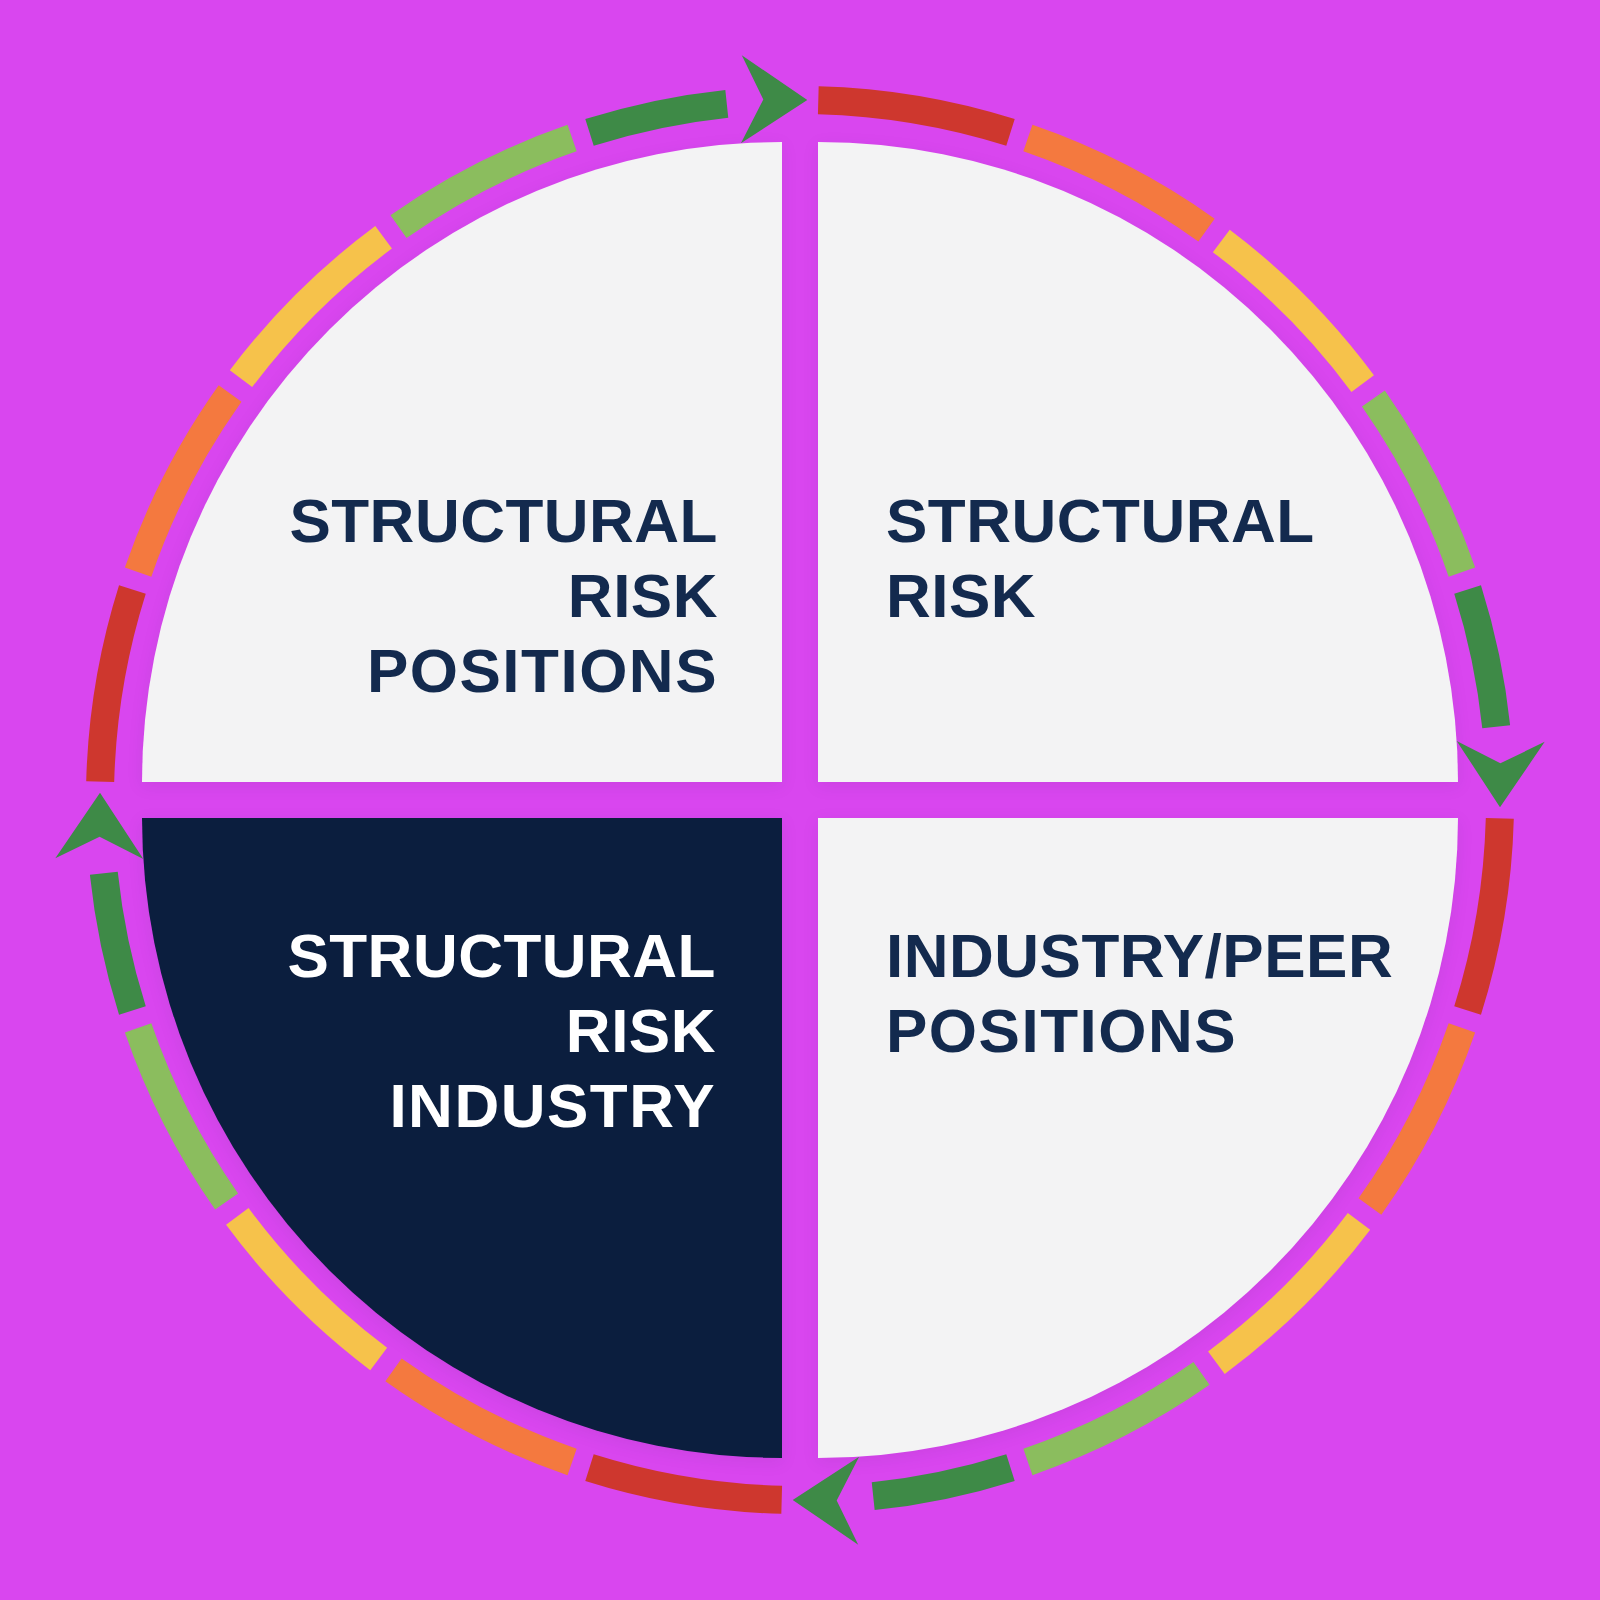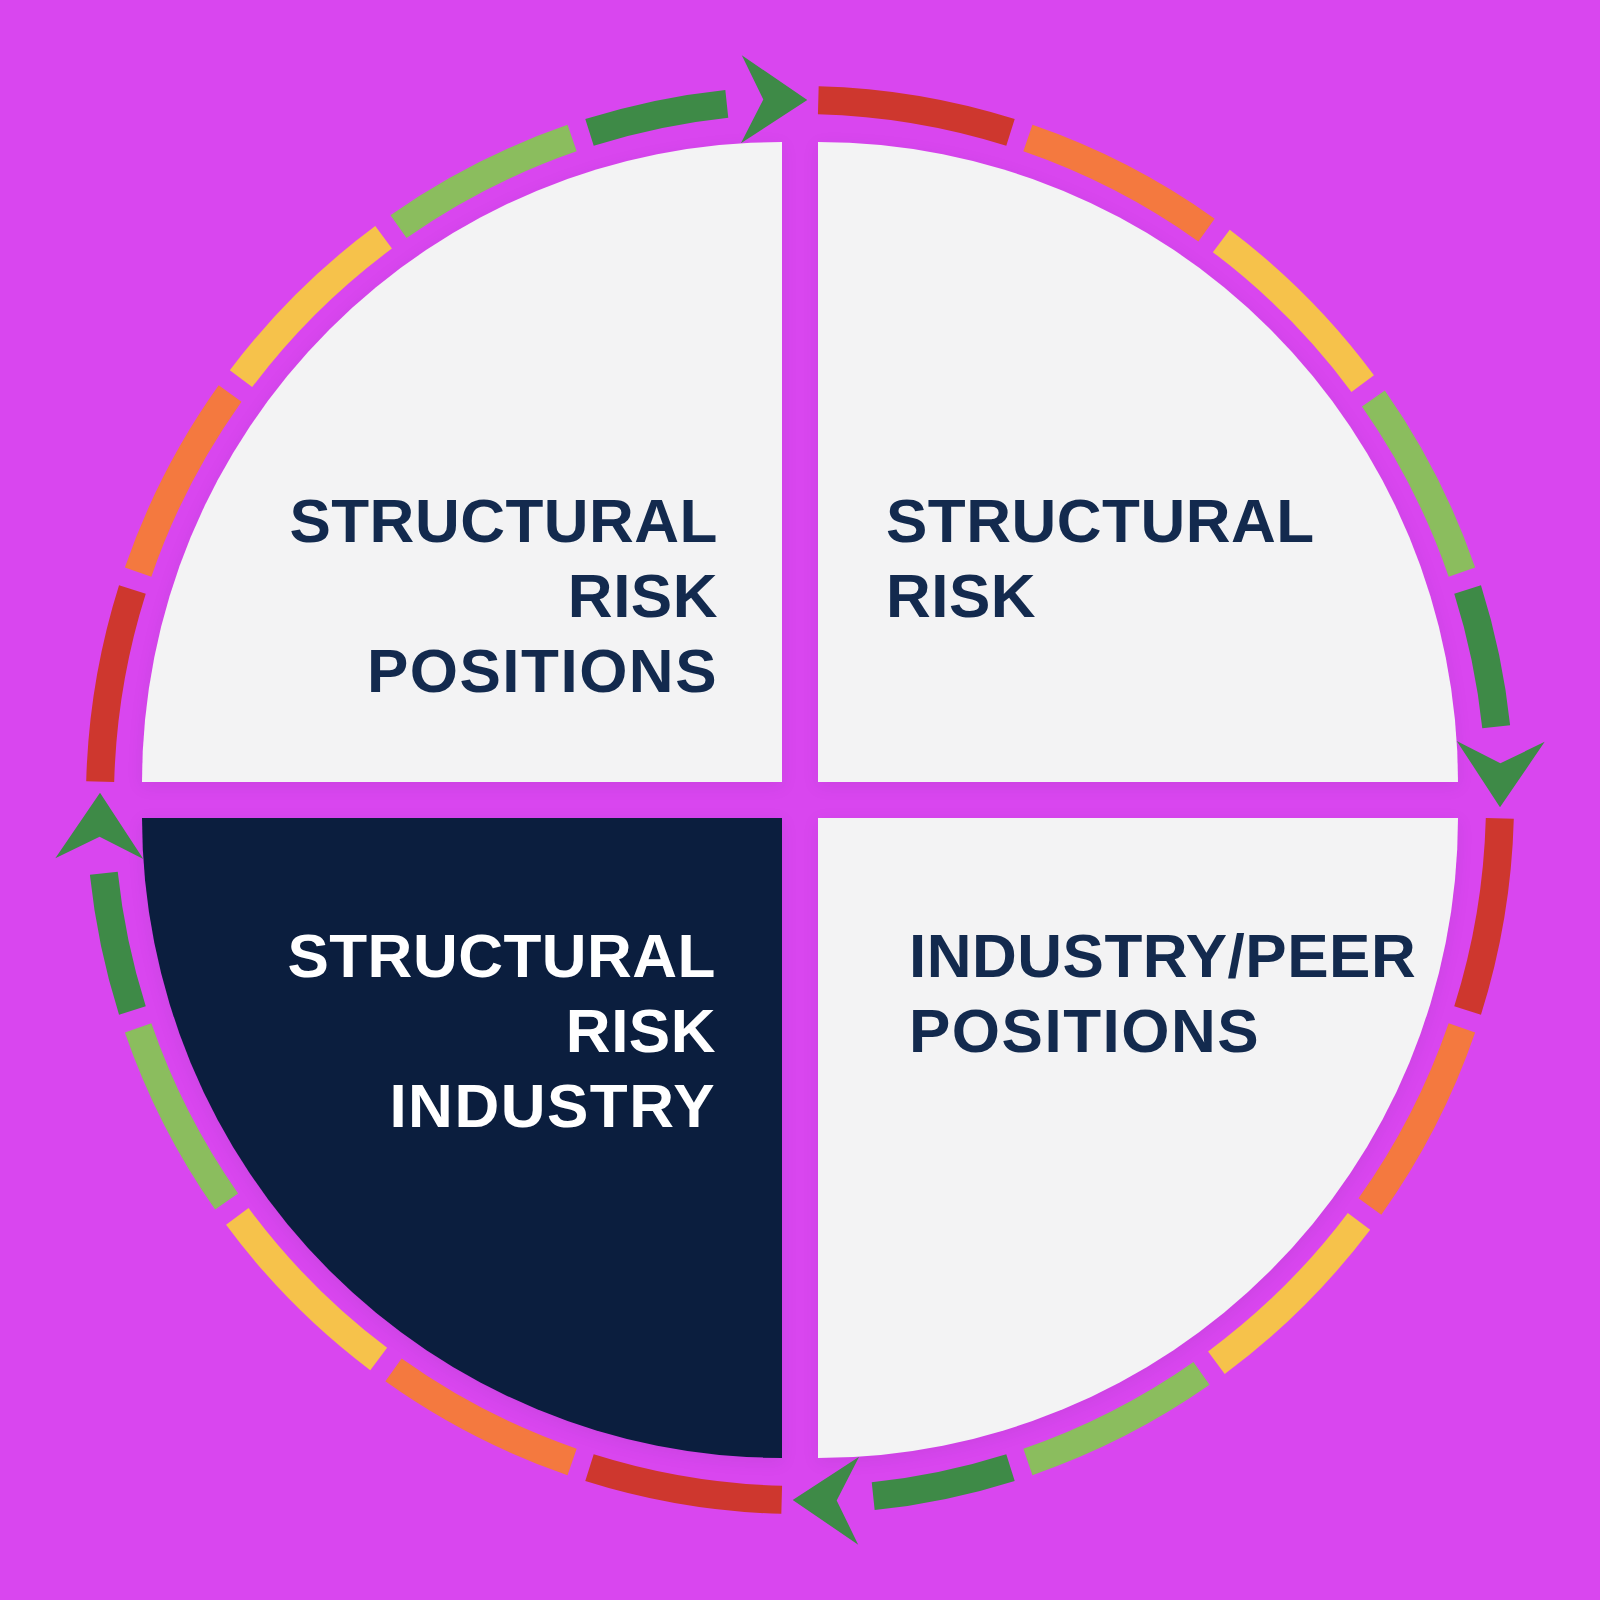--- a/index.html
+++ b/index.html
@@ -9,21 +9,21 @@
   svg.diagram{position:absolute;left:0;top:0;width:1600px;height:1600px;display:block;}
   .quadrants{filter:drop-shadow(0 4px 8px rgba(11,30,62,0.07));}
   .label{position:absolute;font-size:62px;line-height:75px;white-space:nowrap;}
   .label .bold{font-weight:700;letter-spacing:0.5px;}
   .label .light{font-weight:700;letter-spacing:1.5px;}
   .label.navy{color:#132A4E;}
   .label.white{color:#FFFFFF;}
   .tl{right:882px;top:483px;text-align:right;}
   .tr{left:886px;top:483px;text-align:left;}
   .bl{right:884px;top:918px;text-align:right;}
-  .br{left:886px;top:918px;text-align:left;margin-left:23px;}
+  .br{left:886px;top:918px;text-align:left;}
 </style>
 </head>
 <body>
 
 <div class="stage">
 
   <svg class="diagram" viewBox="0 0 1600 1600">
     <g class="quadrants">
       <path d="M 782 782 L 782 142 A 640 640 0 0 0 142 782 Z" fill="#F3F3F4"></path>
       <path d="M 818 782 L 1458 782 A 640 640 0 0 0 818 142 Z" fill="#F3F3F4"></path>

